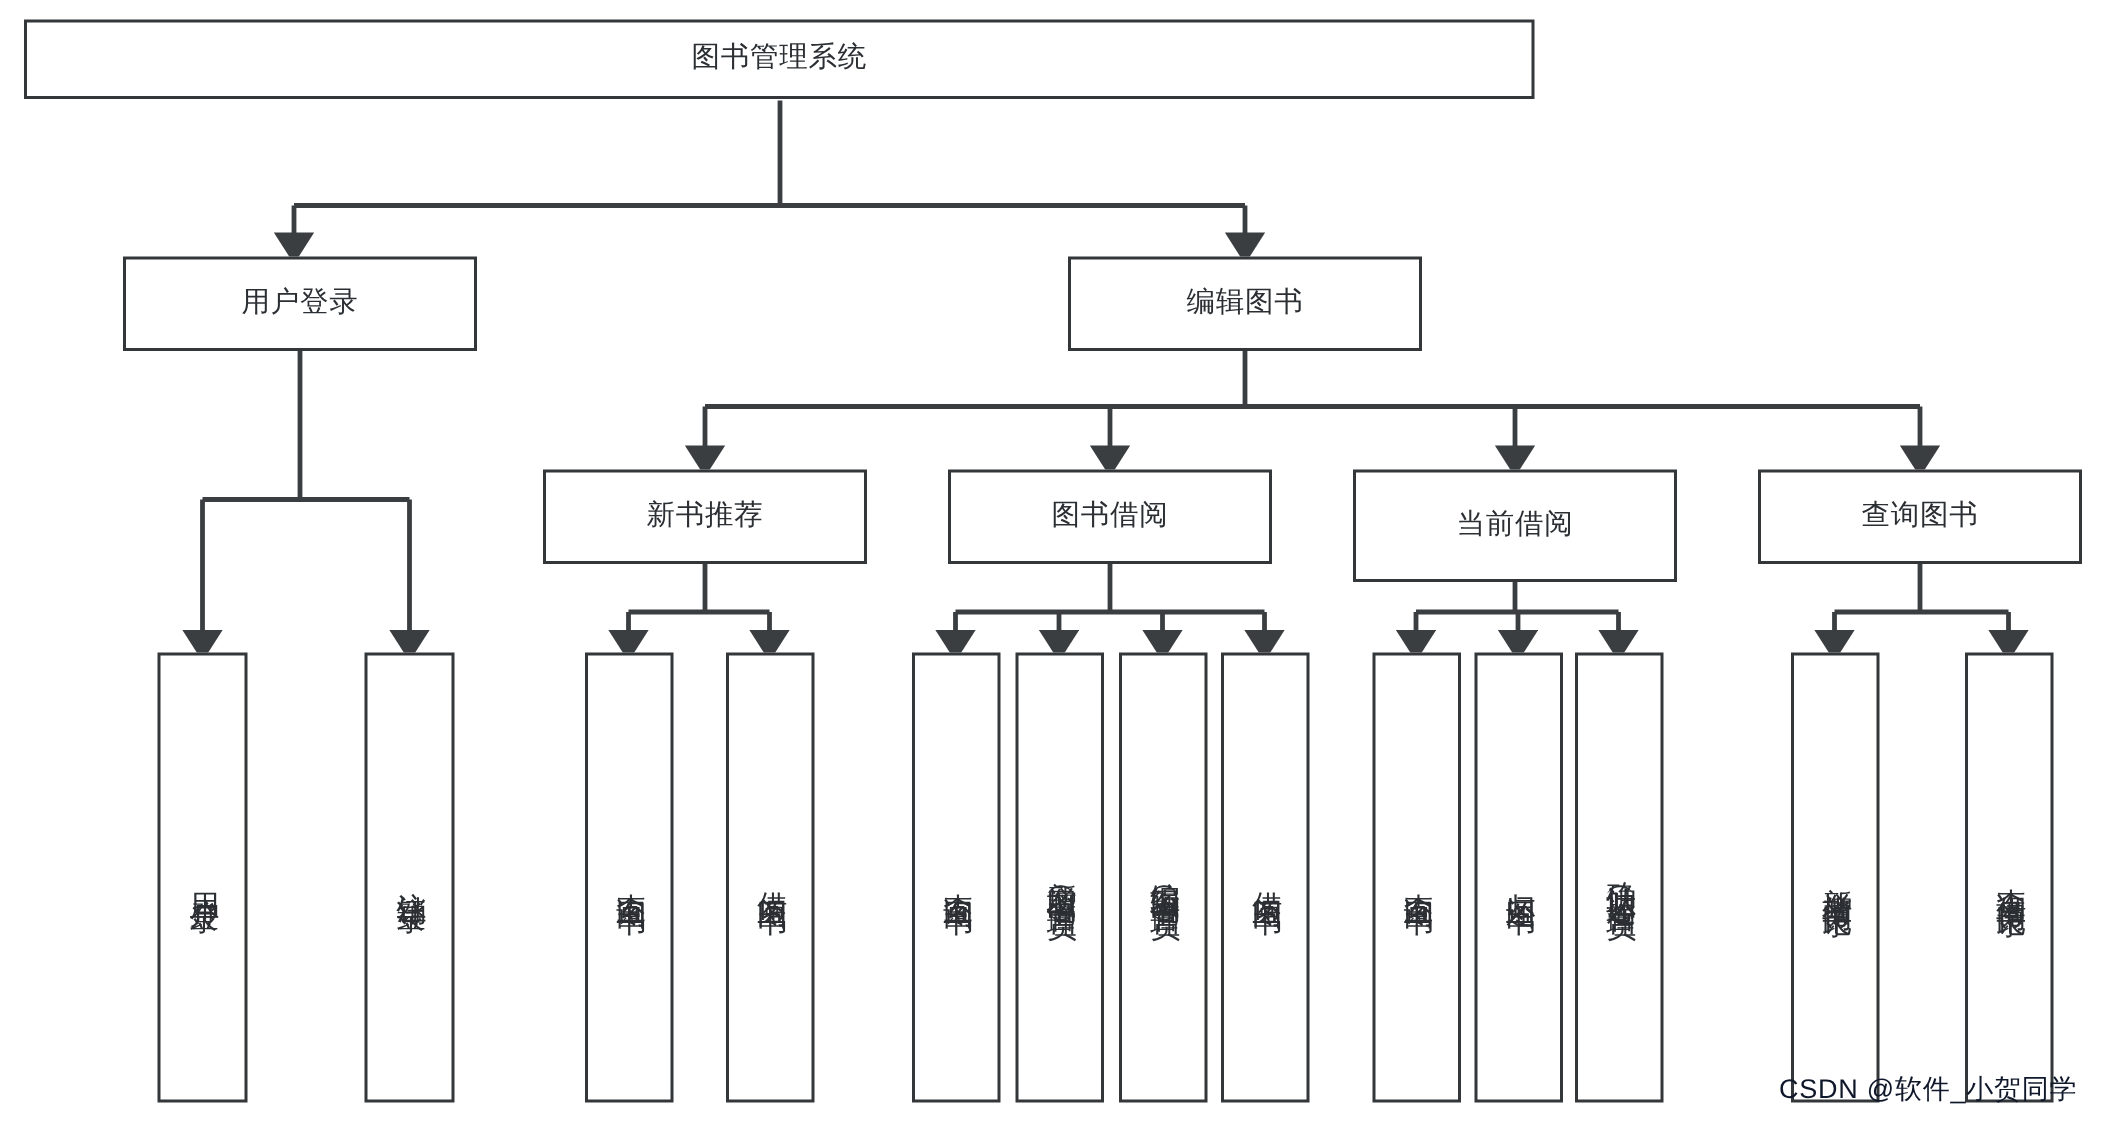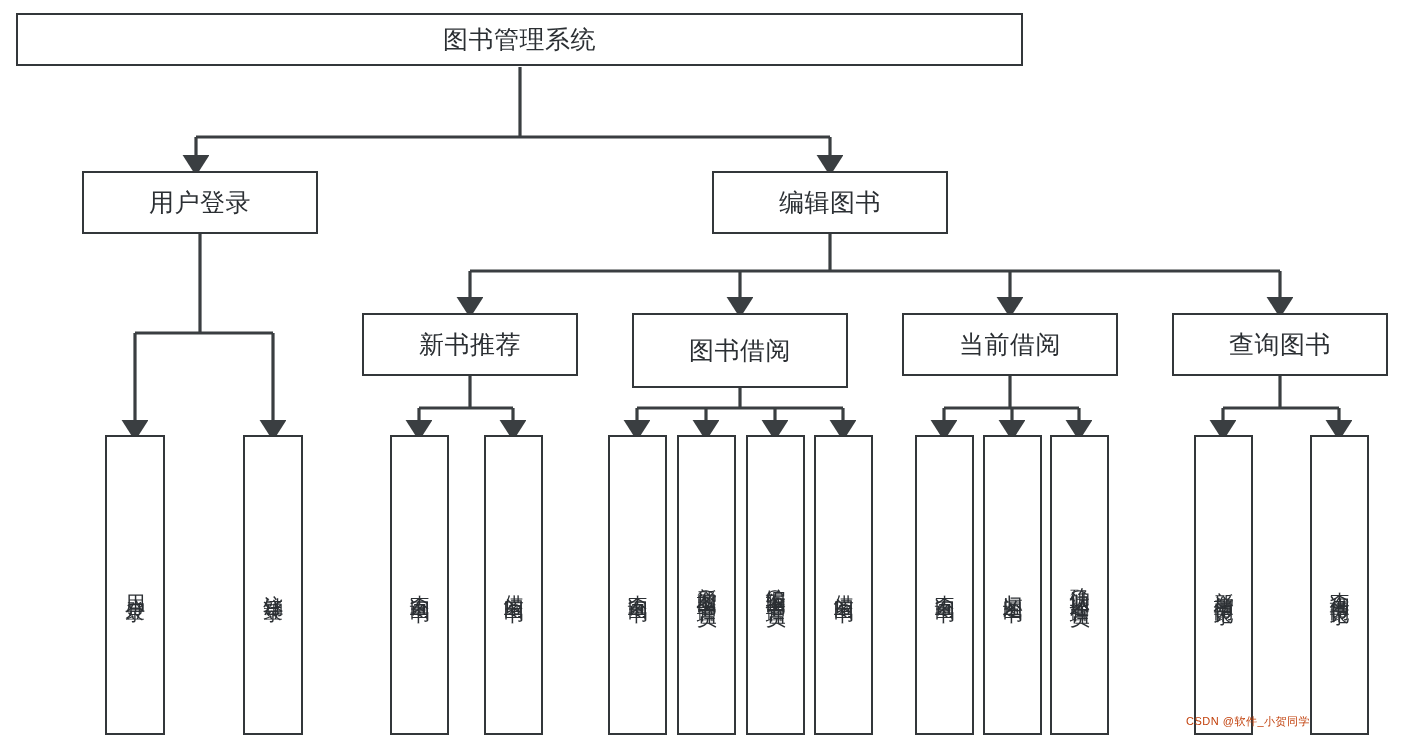--- a/index.html
+++ b/index.html
@@ -31,37 +31,37 @@
     position: absolute;
     box-sizing: border-box;
     background: #ffffff;
     border: 2px solid #33373a;
     display: flex;
     align-items: center;
     justify-content: center;
   }
   .node-label {
     color: #2b2f33;
-    font-size: 25px;
+    font-size: 19px;
     line-height: 1.18;
     letter-spacing: 0.5px;
     text-align: center;
     white-space: nowrap;
   }
   .node-box.vertical .node-label {
     writing-mode: vertical-rl;
     text-orientation: upright;
     letter-spacing: 3px;
     font-size: 20px;
     white-space: nowrap;
   }
   .watermark {
     position: absolute;
-    color: #c2410c;
-    font-size: 11px;
+    color: #0f172a;
+    font-size: 18px;
     letter-spacing: 0.5px;
     white-space: nowrap;
     pointer-events: none;
   }
 </style>
 </head>
 <body>
 
 <div id="diagram-root">
 
@@ -126,24 +126,24 @@
   <div class="node-box" style="left:82px; top:171px; width:236px; height:63px;">
     <span class="node-label">用户登录</span>
   </div>
   <div class="node-box" style="left:712px; top:171px; width:236px; height:63px;">
     <span class="node-label">编辑图书</span>
   </div>
 
   <div class="node-box" style="left:362px; top:313px; width:216px; height:63px;">
     <span class="node-label">新书推荐</span>
   </div>
-  <div class="node-box" style="left:632px; top:313px; width:216px; height:75px;">
+  <div class="node-box" style="left:632px; top:313px; width:216px; height:63px;">
     <span class="node-label">图书借阅</span>
   </div>
-  <div class="node-box" style="left:902px; top:313px; width:216px; height:63px;">
+  <div class="node-box" style="left:902px; top:313px; width:216px; height:75px;">
     <span class="node-label">当前借阅</span>
   </div>
   <div class="node-box" style="left:1172px; top:313px; width:216px; height:63px;">
     <span class="node-label">查询图书</span>
   </div>
 
   <div class="node-box vertical" style="left:105px; top:435px; width:60px; height:300px;">
     <span class="node-label">用户登录</span>
   </div>
   <div class="node-box vertical" style="left:243px; top:435px; width:60px; height:300px;">

